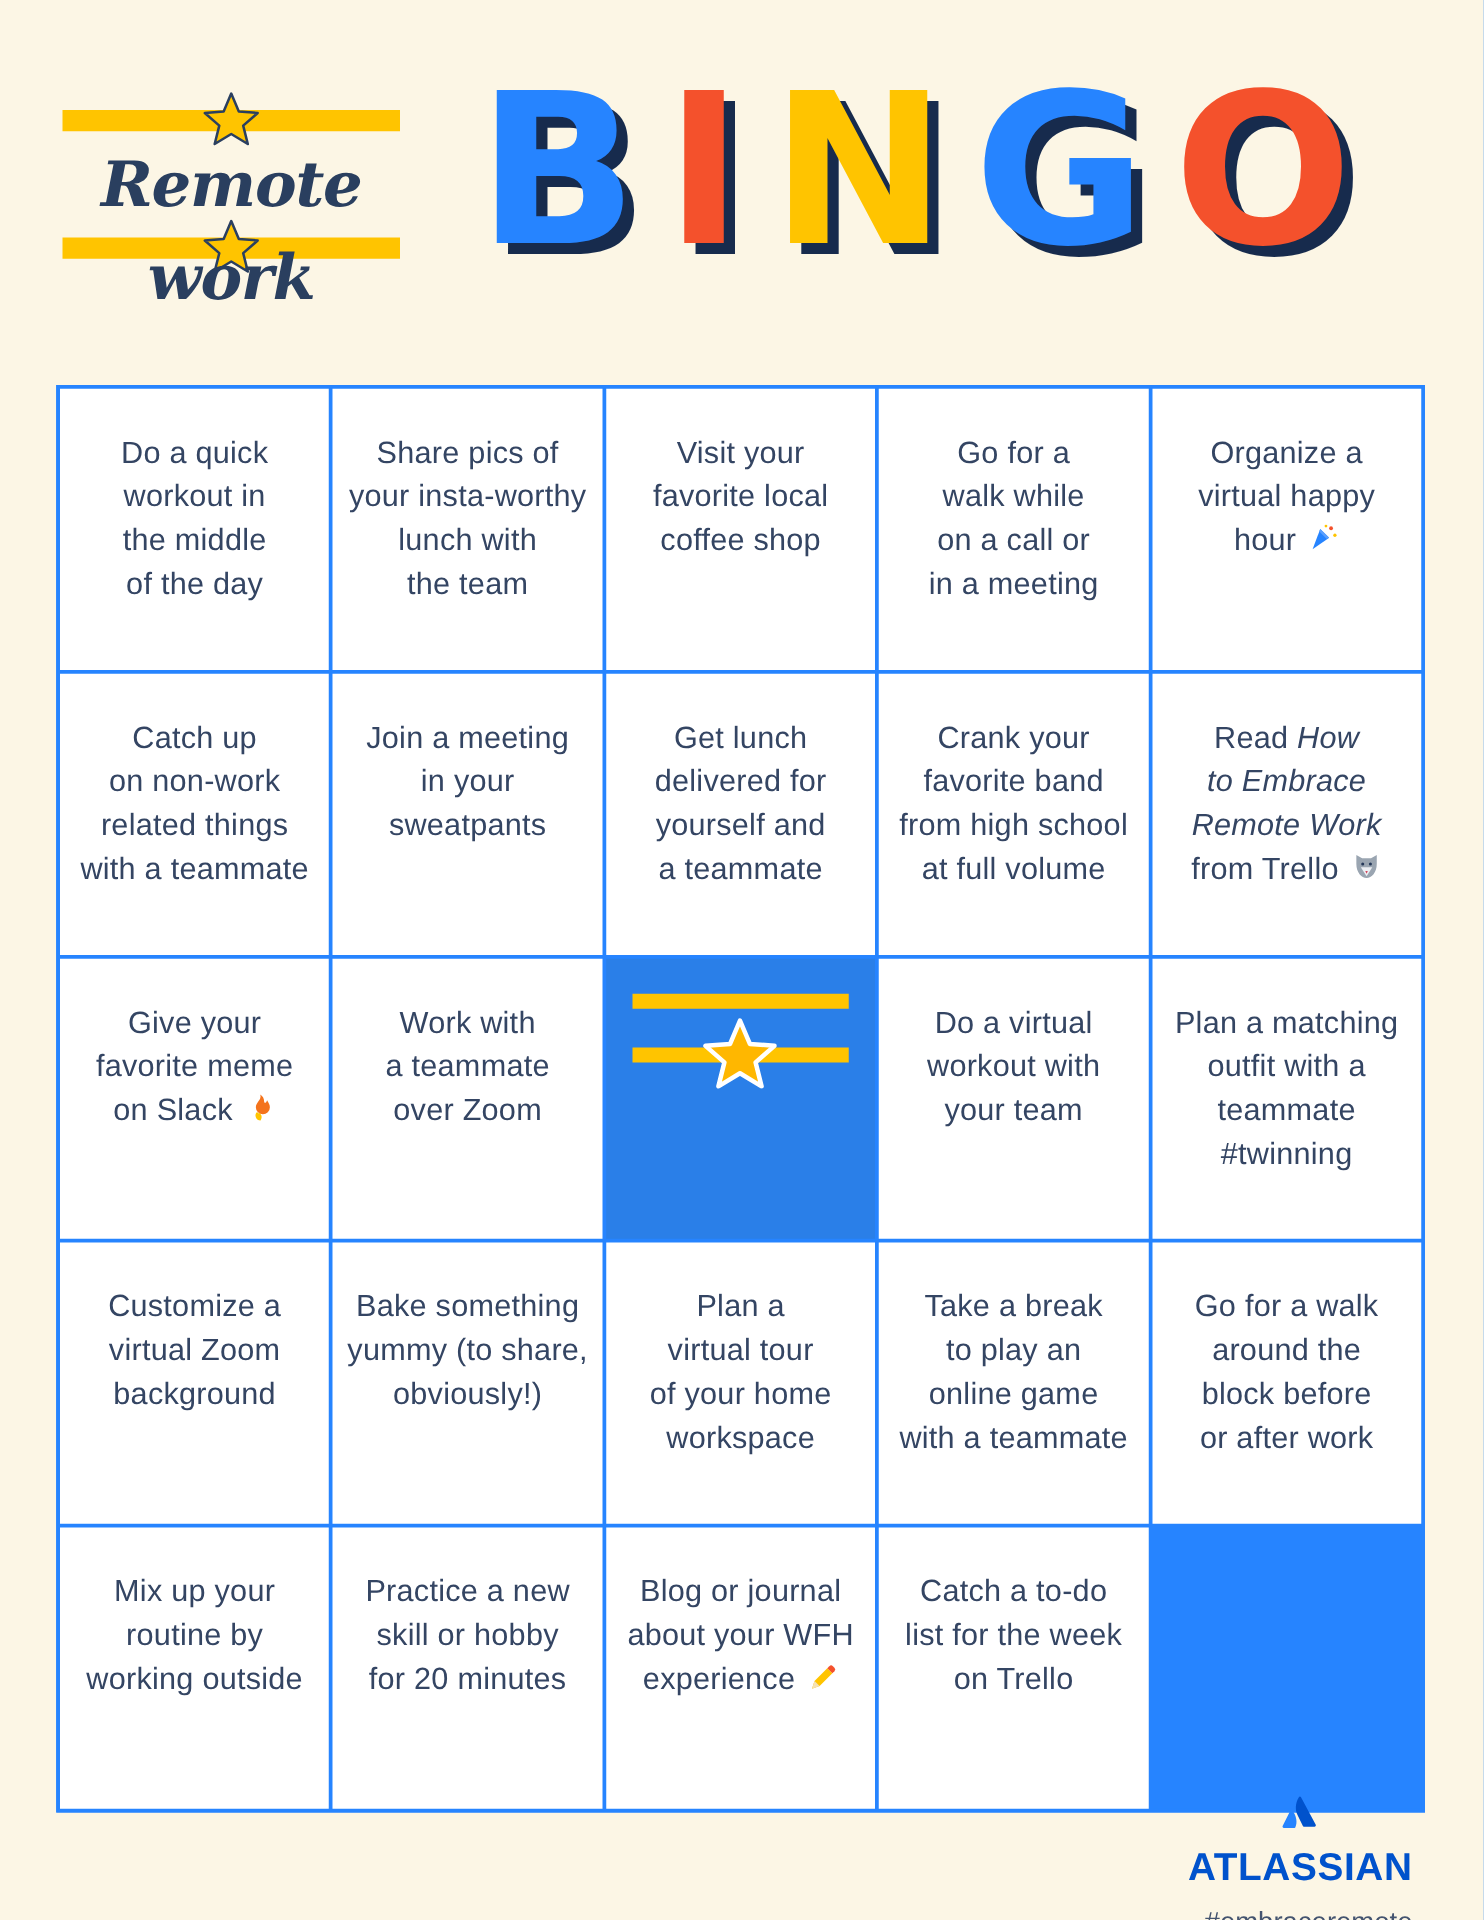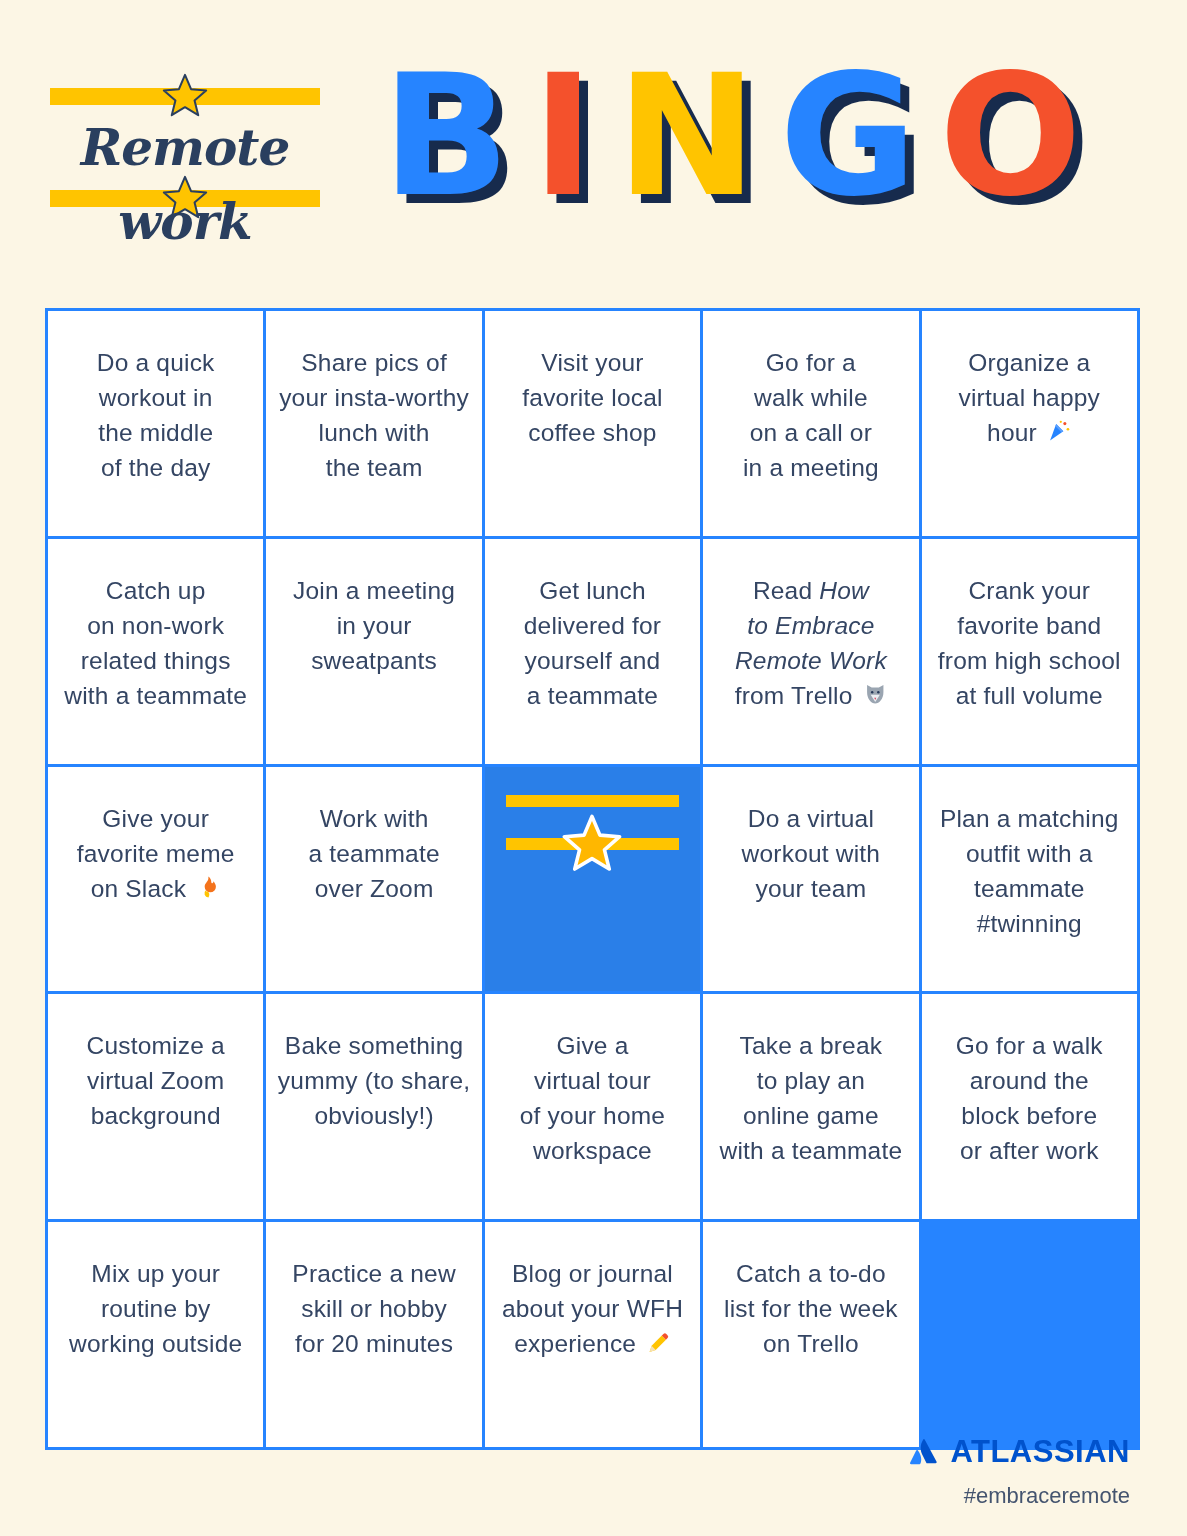--- a/index.html
+++ b/index.html
@@ -52,21 +52,21 @@
   .center-bar{height:12px;background:var(--yellow);}
   .center-text{margin-top:26px;font-weight:bold;font-size:27px;line-height:36px;letter-spacing:.2px;}
   .center-star-wrap{position:relative;margin-top:9px;height:60px;}
   .center-star-wrap .center-bar{position:absolute;top:22px;left:0;right:0;}
   .center-star{position:absolute;left:50%;top:-2px;transform:translateX(-50%);width:60px;height:58px;}
   
   .emoji{display:inline-block;width:1em;height:1em;vertical-align:-.12em;margin-left:3px;}
   .emoji svg{width:100%;height:100%;display:block;}
   
   .footer{position:absolute;right:57px;top:1434px;text-align:right;}
-  .brand-row{display:flex;align-items:center;justify-content:flex-end;gap:10px;}
+  .brand-row{display:flex;align-items:center;justify-content:flex-end;gap:10px;flex-direction:column;}
   .brand-name{font-size:31px;font-weight:bold;color:var(--brand-blue);letter-spacing:.5px;}
   .hashtag{margin-top:13px;font-size:22px;color:var(--hashtag);}
 </style>
 </head>
 <body>
 
 <div class="badge">
   <div class="badge-bar top"></div>
   <div class="badge-bar bottom"></div>
   <span class="badge-star top">
@@ -136,38 +136,38 @@
       <div>in your</div>
       <div>sweatpants</div>
     </div>
     <div class="cell">
       <div>Get lunch</div>
       <div>delivered for</div>
       <div>yourself and</div>
       <div>a teammate</div>
     </div>
     <div class="cell">
+      <div>Crank your</div>
+      <div>favorite band</div>
+      <div>from high school</div>
+      <div>at full volume</div>
+    </div>
+    <div class="cell">
       <div>Read <em>How</em></div>
       <div><em>to Embrace</em></div>
       <div><em>Remote Work</em></div>
       <div>from Trello <span class="emoji" title="🐺"><svg viewBox="0 0 24 24">
             <path d="M4 3l4.5 2.5h7L20 3v7c0 6.5-4 11-8 11S4 16.5 4 10z" fill="#9AA5B1"></path>
             <path d="M7.5 12.5h9L12 19.5z" fill="#ECEFF3"></path>
             <circle cx="9" cy="10" r="1.2" fill="#253858"></circle>
             <circle cx="15" cy="10" r="1.2" fill="#253858"></circle>
             <path d="M11 15.5h2L12 17.6z" fill="#D3455B"></path>
           </svg></span></div>
     </div>
     <div class="cell">
-      <div>Crank your</div>
-      <div>favorite band</div>
-      <div>from high school</div>
-      <div>at full volume</div>
-    </div>
-    <div class="cell">
       <div>Give your</div>
       <div>favorite meme</div>
       <div>on Slack <span class="emoji" title="🔥"><svg viewBox="0 0 24 24">
             <path d="M12 1.5c1.2 4.5-3.5 6-3.5 10a5.5 5.5 0 0011 0c0-2.2-1.1-3.5-2.2-5.5-.5 2.2-2.3 2.7-2.3 1 0-2.2-1-4.2-3-5.5z" fill="#F4731C"></path>
             <path d="M12.2 22a4 4 0 01-2.6-7c.4 1.6 1.8 1.7 1.8.4 0 1.3 3.2 2.4.8 6.6z" fill="#FFC400"></path>
           </svg></span></div>
     </div>
     <div class="cell">
       <div>Work with</div>
       <div>a teammate</div>
@@ -197,21 +197,21 @@
       <div>Customize a</div>
       <div>virtual Zoom</div>
       <div>background</div>
     </div>
     <div class="cell">
       <div>Bake something</div>
       <div>yummy (to share,</div>
       <div>obviously!)</div>
     </div>
     <div class="cell">
-      <div>Give a</div>
+      <div>Plan a</div>
       <div>virtual tour</div>
       <div>of your home</div>
       <div>workspace</div>
     </div>
     <div class="cell">
       <div>Take a break</div>
       <div>to play an</div>
       <div>online game</div>
       <div>with a teammate</div>
     </div>

